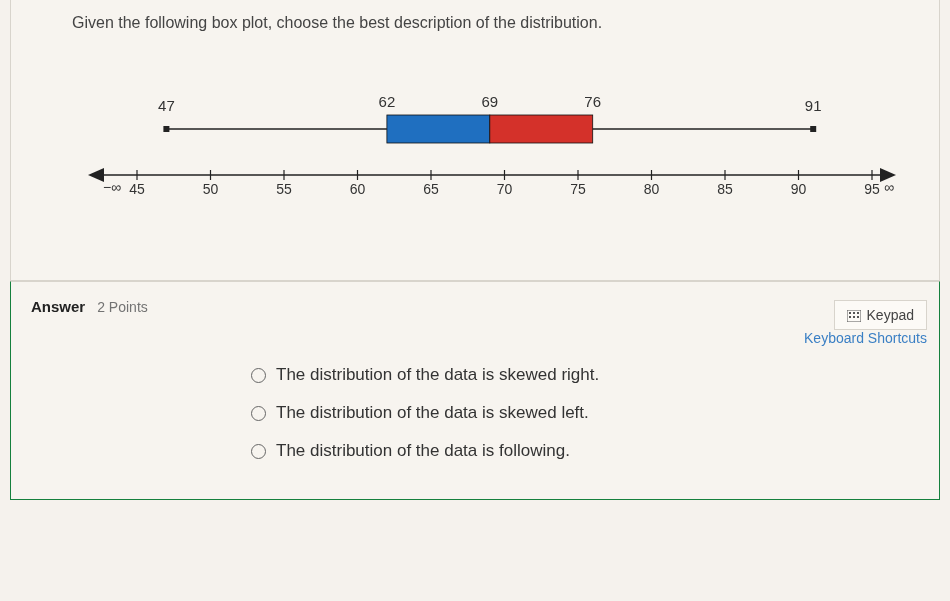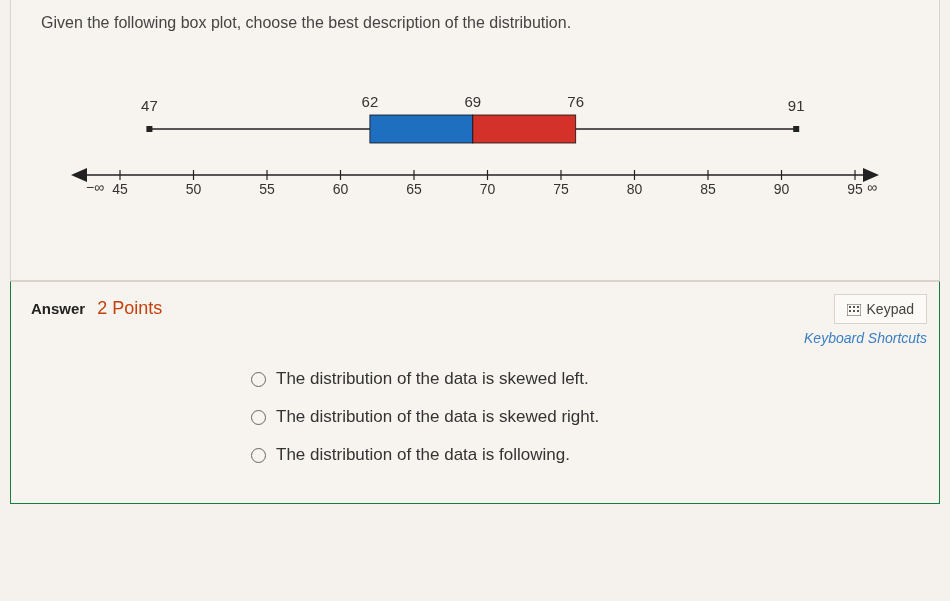--- a/index.html
+++ b/index.html
@@ -9,20 +9,21 @@
       width: 950px;
       height: 601px;
       color: #333;
       overflow: hidden;
     }
     .question-panel {
       border: 1px solid #d8d4cc;
       border-top: none;
       margin: 0 10px;
       background: #f7f4ef;
+      padding-left: 31px;
     }
     .question-text {
       padding: 14px 20px 8px 30px;
       font-size: 16px;
       color: #444;
     }
     .plot-area {
       padding: 40px 40px 60px 40px;
       position: relative;
     }
@@ -41,48 +42,46 @@
       padding: 16px 20px 20px 20px;
       position: relative;
     }
     .answer-header {
       display: flex;
       align-items: baseline;
       gap: 12px;
       font-size: 15px;
     }
     .answer-label { font-weight: 700; color: #222; }
-    .points-label { color: #c2410c; font-size: 18px; }
+    .points-label { color: #737373; font-size: 14px; }
     .right-controls {
       position: absolute;
       right: 12px;
-      top: 12px;
+      top: 18px;
       text-align: right;
     }
     .keypad-btn {
       display: inline-flex;
       align-items: center;
       gap: 6px;
       background: #fcfaf6;
       border: 1px solid #d8d4cc;
       padding: 6px 12px;
       font-size: 14px;
       color: #444;
       cursor: pointer;
     }
     .keypad-btn .kp-icon {
       width: 14px; height: 12px;
       display: inline-block;
     }
     .kb-shortcuts {
       color: #3a7fc4;
       font-size: 14px;
-      margin-top: 6px;
       cursor: pointer;
-      font-style: italic;
     }
     .options {
       margin-top: 50px;
       padding-left: 220px;
     }
     .option {
       display: flex;
       align-items: center;
       gap: 10px;
       margin: 18px 0;
@@ -186,24 +185,24 @@
           </svg>
       </span>
       <span>Keypad</span>
     </button>
     <div class="kb-shortcuts">Keyboard Shortcuts</div>
   </div>
 
   <div class="options">
     <label class="option">
       <span class="radio"></span>
-      <span>The distribution of the data is skewed left.</span>
+      <span>The distribution of the data is skewed right.</span>
     </label>
     <label class="option">
       <span class="radio"></span>
-      <span>The distribution of the data is skewed right.</span>
+      <span>The distribution of the data is skewed left.</span>
     </label>
     <label class="option">
       <span class="radio"></span>
       <span>The distribution of the data is following.</span>
     </label>
   </div>
 </div>
 
 </body></html>

